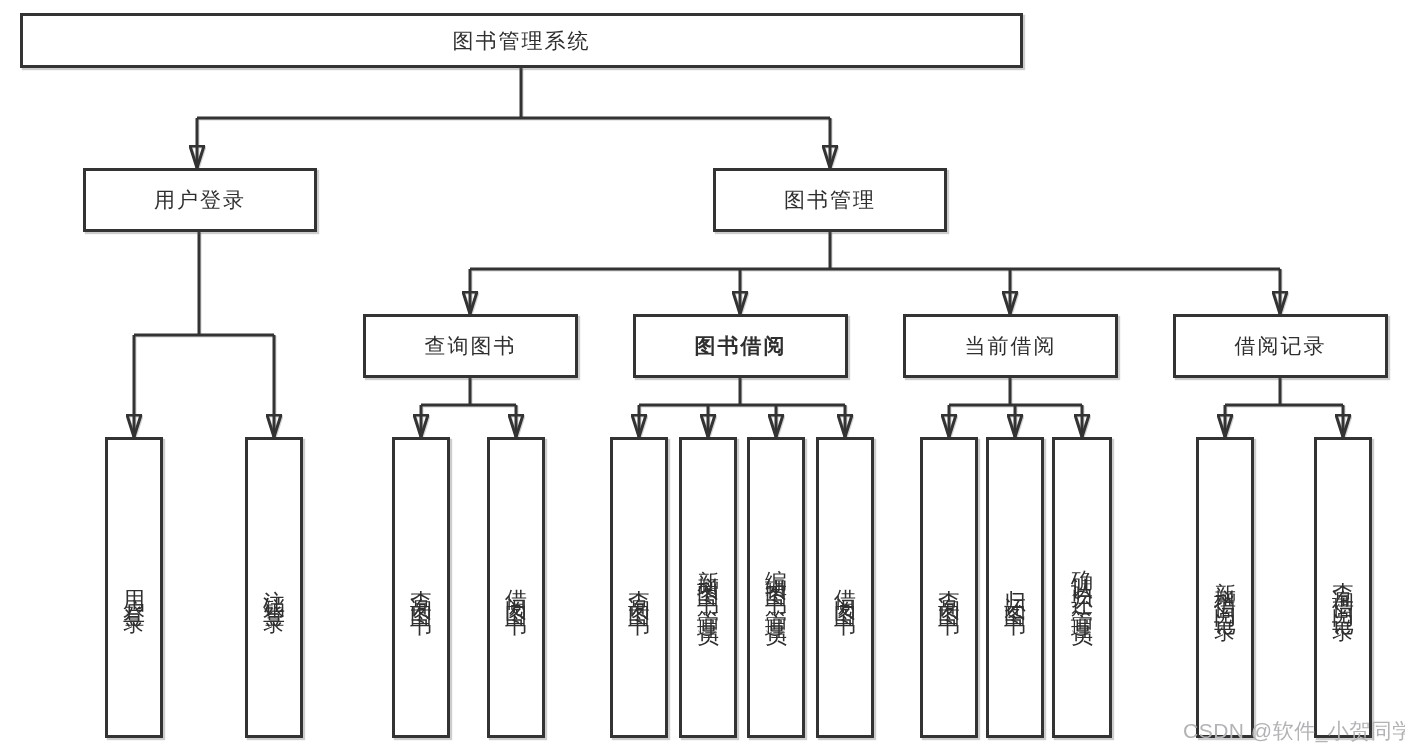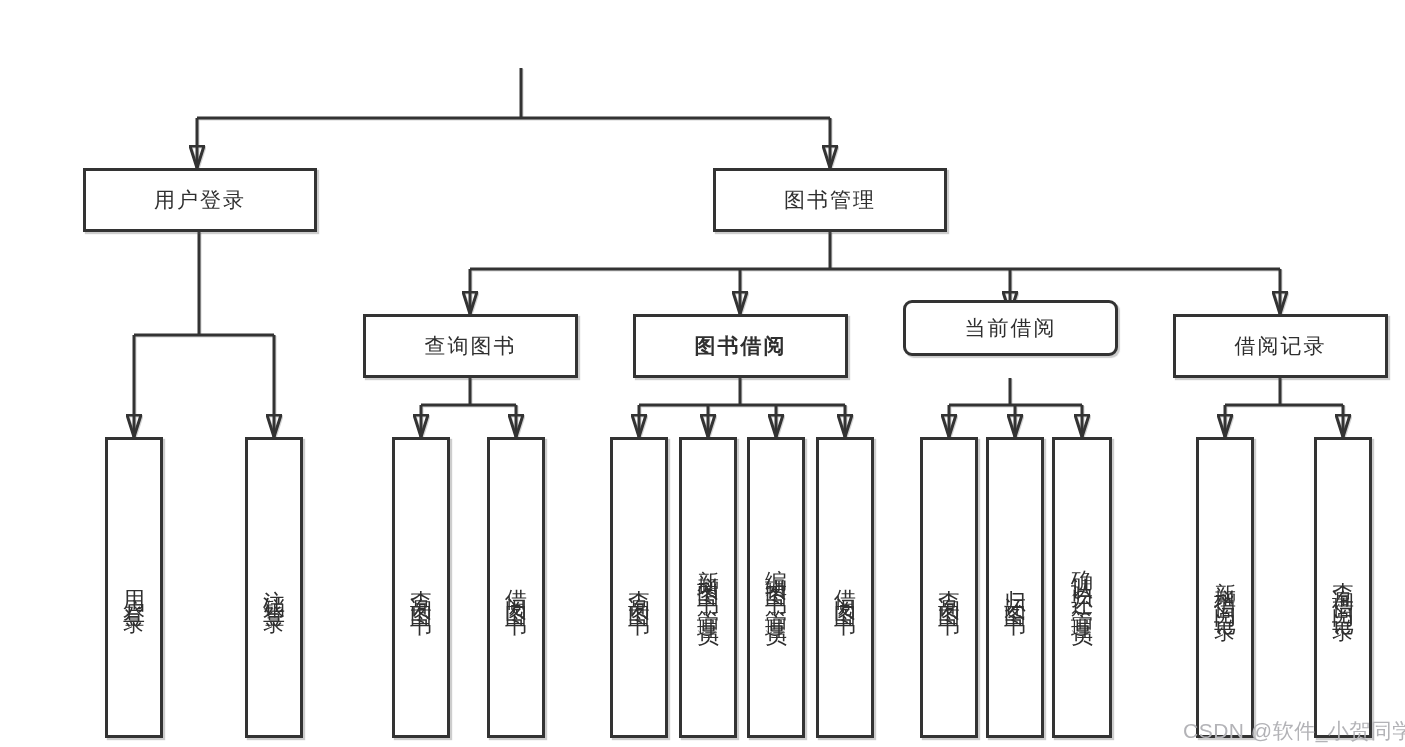--- a/index.html
+++ b/index.html
@@ -124,35 +124,38 @@
     </g>
 
     <g>
       <path d="M1280,378 V405"></path>
       <path d="M1225,405 H1343"></path>
       <path d="M1225,405 V437" marker-end="url(#ah)"></path>
       <path d="M1343,405 V437" marker-end="url(#ah)"></path>
     </g>
   </svg>
 
+  <div class="box" style="left:20px; top:13px; width:1003px; height:55px;">
+    <span class="htext">图书管理系统</span>
+  </div>
 
   <div class="box" style="left:83px; top:168px; width:234px; height:64px;">
     <span class="htext">用户登录</span>
   </div>
   <div class="box" style="left:713px; top:168px; width:234px; height:64px;">
     <span class="htext">图书管理</span>
   </div>
 
   <div class="box" style="left:363px; top:314px; width:215px; height:64px;">
     <span class="htext">查询图书</span>
   </div>
   <div class="box" style="left:633px; top:314px; width:215px; height:64px;font-weight:bold;">
     <span class="htext">图书借阅</span>
   </div>
-  <div class="box" style="left:903px; top:300px; width:215px; height:56px;border-radius:9px;">
+  <div class="box" style="left:903px; top:314px; width:215px; height:64px;">
     <span class="htext">当前借阅</span>
   </div>
   <div class="box" style="left:1173px; top:314px; width:215px; height:64px;">
     <span class="htext">借阅记录</span>
   </div>
 
   <div class="box" style="left:105px; top:437px; width:58px; height:301px;">
     <span class="vtext">用户登录</span>
   </div>
   <div class="box" style="left:245px; top:437px; width:58px; height:301px;">

